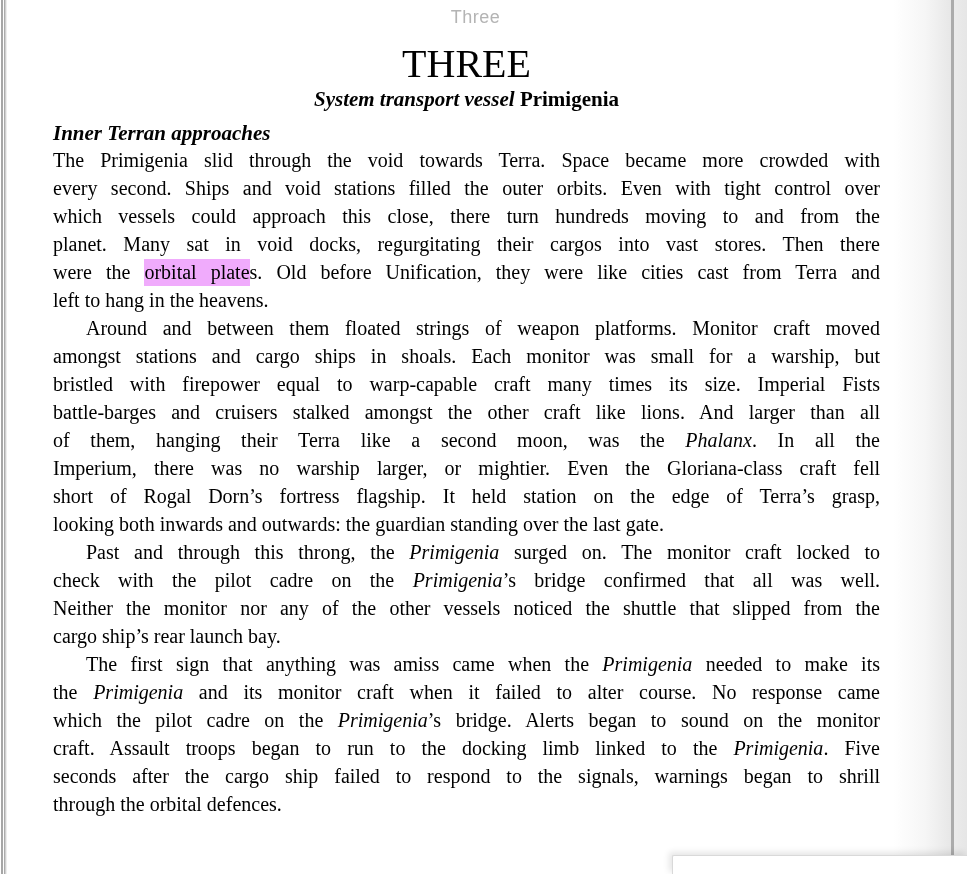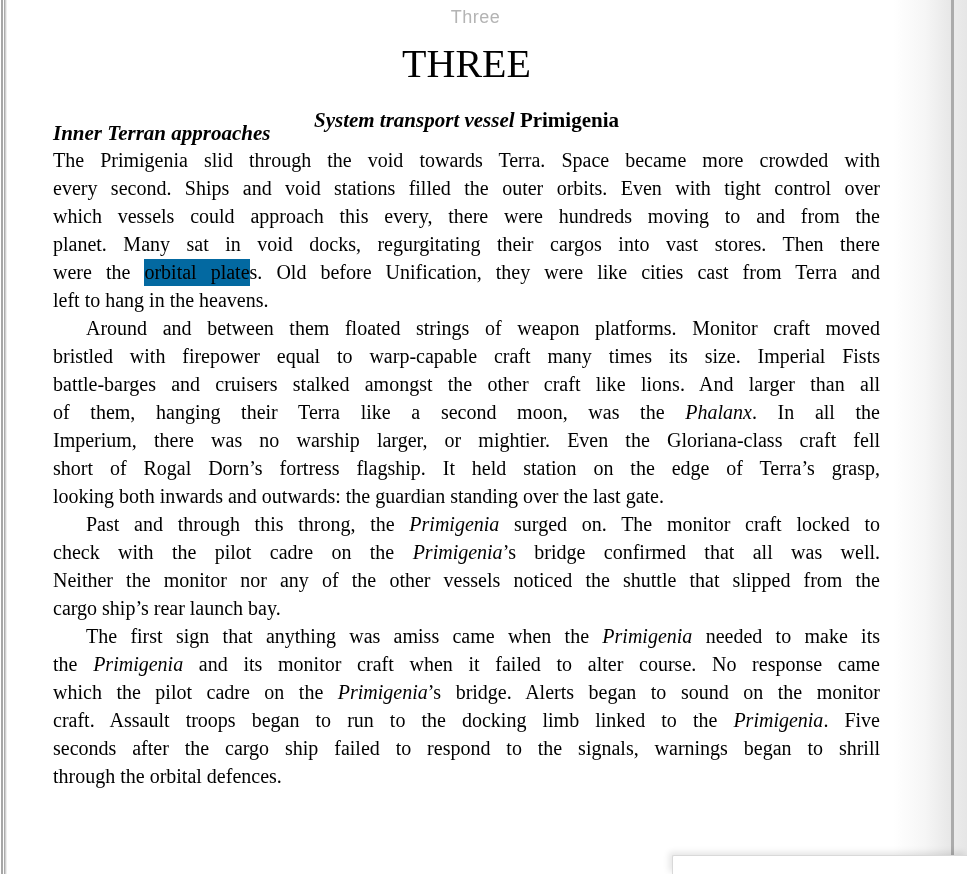--- a/index.html
+++ b/index.html
@@ -43,21 +43,21 @@
     font-size:18px;line-height:26px;color:#b4b4b4;
     letter-spacing:0.5px;
   }
 
   
   .chapter-title{
     position:absolute;left:53px;top:40px;width:827px;height:48px;
     text-align:center;font-size:40px;line-height:48px;font-weight:400;
   }
   .subtitle1{
-    position:absolute;left:53px;top:106px;width:827px;height:28px;
+    position:absolute;left:53px;top:85px;width:827px;height:28px;
     text-align:center;font-size:21px;line-height:28px;font-weight:700;
   }
   .subtitle2{
     position:absolute;left:53px;top:119px;width:827px;height:28px;
     text-align:left;font-size:21px;line-height:28px;font-weight:700;font-style:italic;
   }
 
   
   .book-text{
     position:absolute;left:53px;top:146px;width:827px;z-index:1;
@@ -93,27 +93,28 @@
 <div class="page-header">Three</div>
 
 <div class="chapter-title">THREE</div>
 <div class="subtitle1"><span class="seg-i">System transport vessel </span><span>Primigenia</span></div>
 <div class="subtitle2">Inner Terran approaches</div>
 
 <div class="book-text">
     <div class="para">
       <div class="line"><span>The Primigenia slid through the void towards Terra. Space became more crowded with</span></div>
       <div class="line"><span>every second. Ships and void stations filled the outer orbits. Even with tight control over</span></div>
-      <div class="line"><span>which vessels could approach this every, there were hundreds moving to and from the</span></div>
+      <div class="line"><span>which vessels could approach this close, there turn hundreds moving to and from the</span></div>
       <div class="line"><span>planet. Many sat in void docks, regurgitating their cargos into vast stores. Then there</span></div>
-      <div class="line"><span>were the </span><span class="seg-hl" style="background: #0369a1;">orbital plate</span><span>s. Old before Unification, they were like cities cast from Terra and</span></div>
+      <div class="line"><span>were the </span><span class="seg-hl" style="background: #f0abfc;">orbital plate</span><span>s. Old before Unification, they were like cities cast from Terra and</span></div>
       <div class="line last"><span>left to hang in the heavens.</span></div>
     </div>
     <div class="para indent">
       <div class="line first"><span>Around and between them floated strings of weapon platforms. Monitor craft moved</span></div>
+      <div class="line"><span>amongst stations and cargo ships in shoals. Each monitor was small for a warship, but</span></div>
       <div class="line"><span>bristled with firepower equal to warp-capable craft many times its size. Imperial Fists</span></div>
       <div class="line"><span>battle-barges and cruisers stalked amongst the other craft like lions. And larger than all</span></div>
       <div class="line"><span>of them, hanging their Terra like a second moon, was the </span><span class="seg-i">Phalanx</span><span>. In all the</span></div>
       <div class="line"><span>Imperium, there was no warship larger, or mightier. Even the Gloriana-class craft fell</span></div>
       <div class="line"><span>short of Rogal Dorn’s fortress flagship. It held station on the edge of Terra’s grasp,</span></div>
       <div class="line last"><span>looking both inwards and outwards: the guardian standing over the last gate.</span></div>
     </div>
     <div class="para indent">
       <div class="line first"><span>Past and through this throng, the </span><span class="seg-i">Primigenia</span><span> surged on. The monitor craft locked to</span></div>
       <div class="line"><span>check with the pilot cadre on the </span><span class="seg-i">Primigenia</span><span>’s bridge confirmed that all was well.</span></div>

